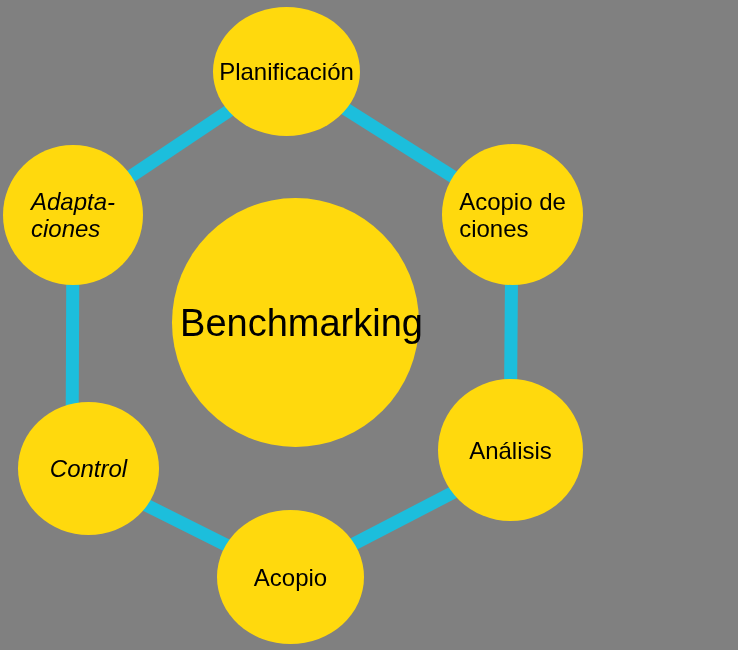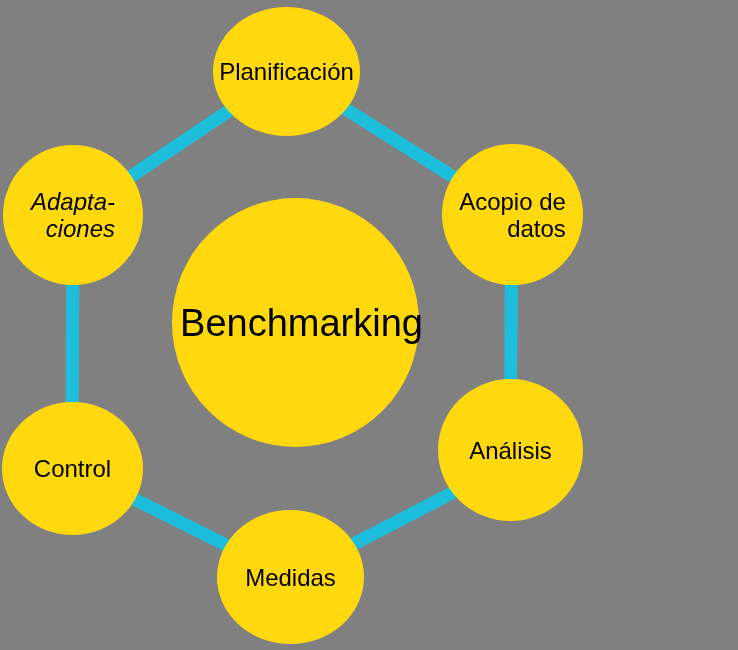--- a/index.html
+++ b/index.html
@@ -35,32 +35,32 @@
     position: absolute;
     background: var(--node-fill);
     border-radius: 50%;
     display: flex;
     align-items: center;
     justify-content: center;
     color: var(--label-text);
   }
   .node .label {
     white-space: pre-line;
-    text-align: right;
+    text-align: left;
     font-size: 24px;
     line-height: 27px;
     color: var(--label-text);
   }
   .node-benchmarking       { left: 172px; top: 198px; width: 247px; height: 249px; }
   .node-benchmarking .label{ font-size: 38px; line-height: 42px; margin-left: 12px; }
   .node-planificacion      { left: 213px; top: 7px;   width: 147px; height: 129px; }
   .node-acopio-de-datos    { left: 442px; top: 144px; width: 141px; height: 141px; }
   .node-analisis           { left: 438px; top: 379px; width: 145px; height: 142px; }
   .node-medidas            { left: 217px; top: 510px; width: 147px; height: 134px; }
-  .node-control            { left: 2px;   top: 402px; width: 141px; height: 133px; }
+  .node-control            { left: 18px;   top: 402px; width: 141px; height: 133px; font-style: italic; }
   .node-adaptaciones       { left: 3px;   top: 145px; width: 140px; height: 140px; font-style: italic; }
 </style>
 </head>
 <body>
 
 <div class="stage">
 
   <svg class="connectors" viewBox="0 0 738 650" xmlns="http://www.w3.org/2000/svg">
     <line x1="287" y1="72" x2="73" y2="215"></line>
     <line x1="287" y1="72" x2="512" y2="214"></line>
@@ -73,29 +73,29 @@
   <div class="node node-benchmarking">
     <span class="label">Benchmarking</span>
   </div>
 
   <div class="node node-planificacion">
     <span class="label">Planificación</span>
   </div>
 
   <div class="node node-acopio-de-datos">
     <span class="label">Acopio de
-datos</span>
+ciones</span>
   </div>
 
   <div class="node node-analisis">
     <span class="label">Análisis</span>
   </div>
 
   <div class="node node-medidas">
-    <span class="label">Medidas</span>
+    <span class="label">Acopio</span>
   </div>
 
   <div class="node node-control">
     <span class="label">Control</span>
   </div>
 
   <div class="node node-adaptaciones">
     <span class="label">Adapta-
 ciones</span>
   </div>

